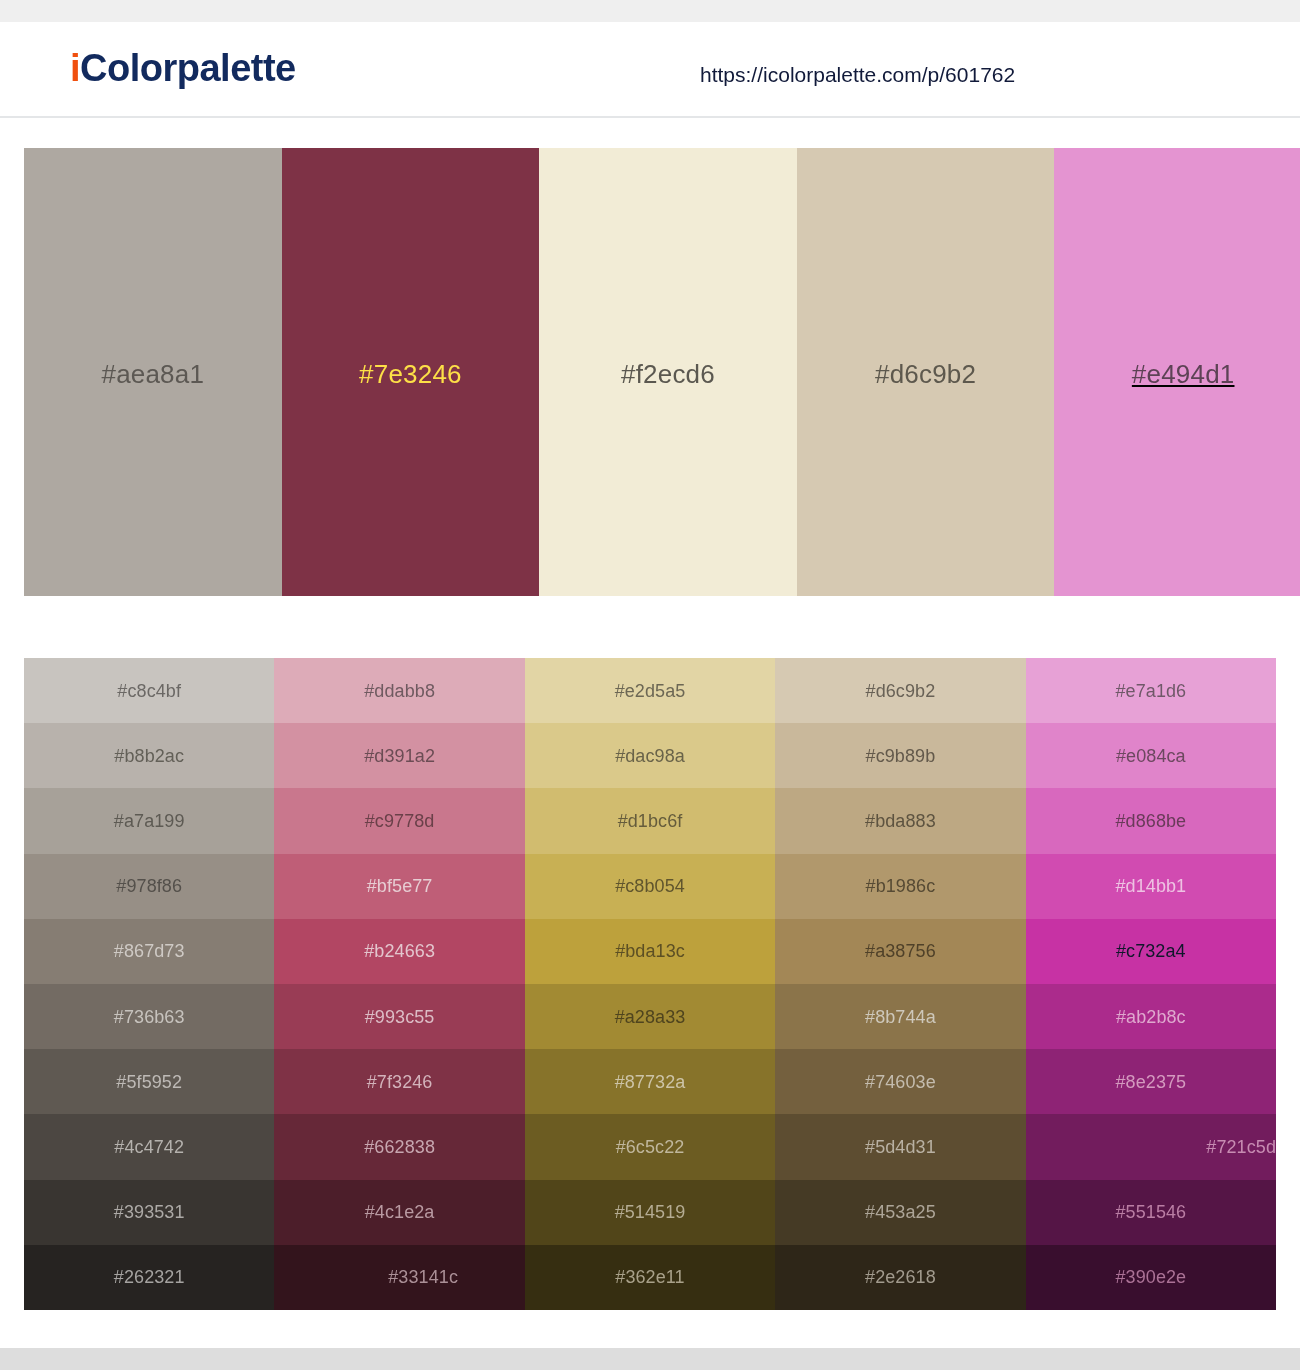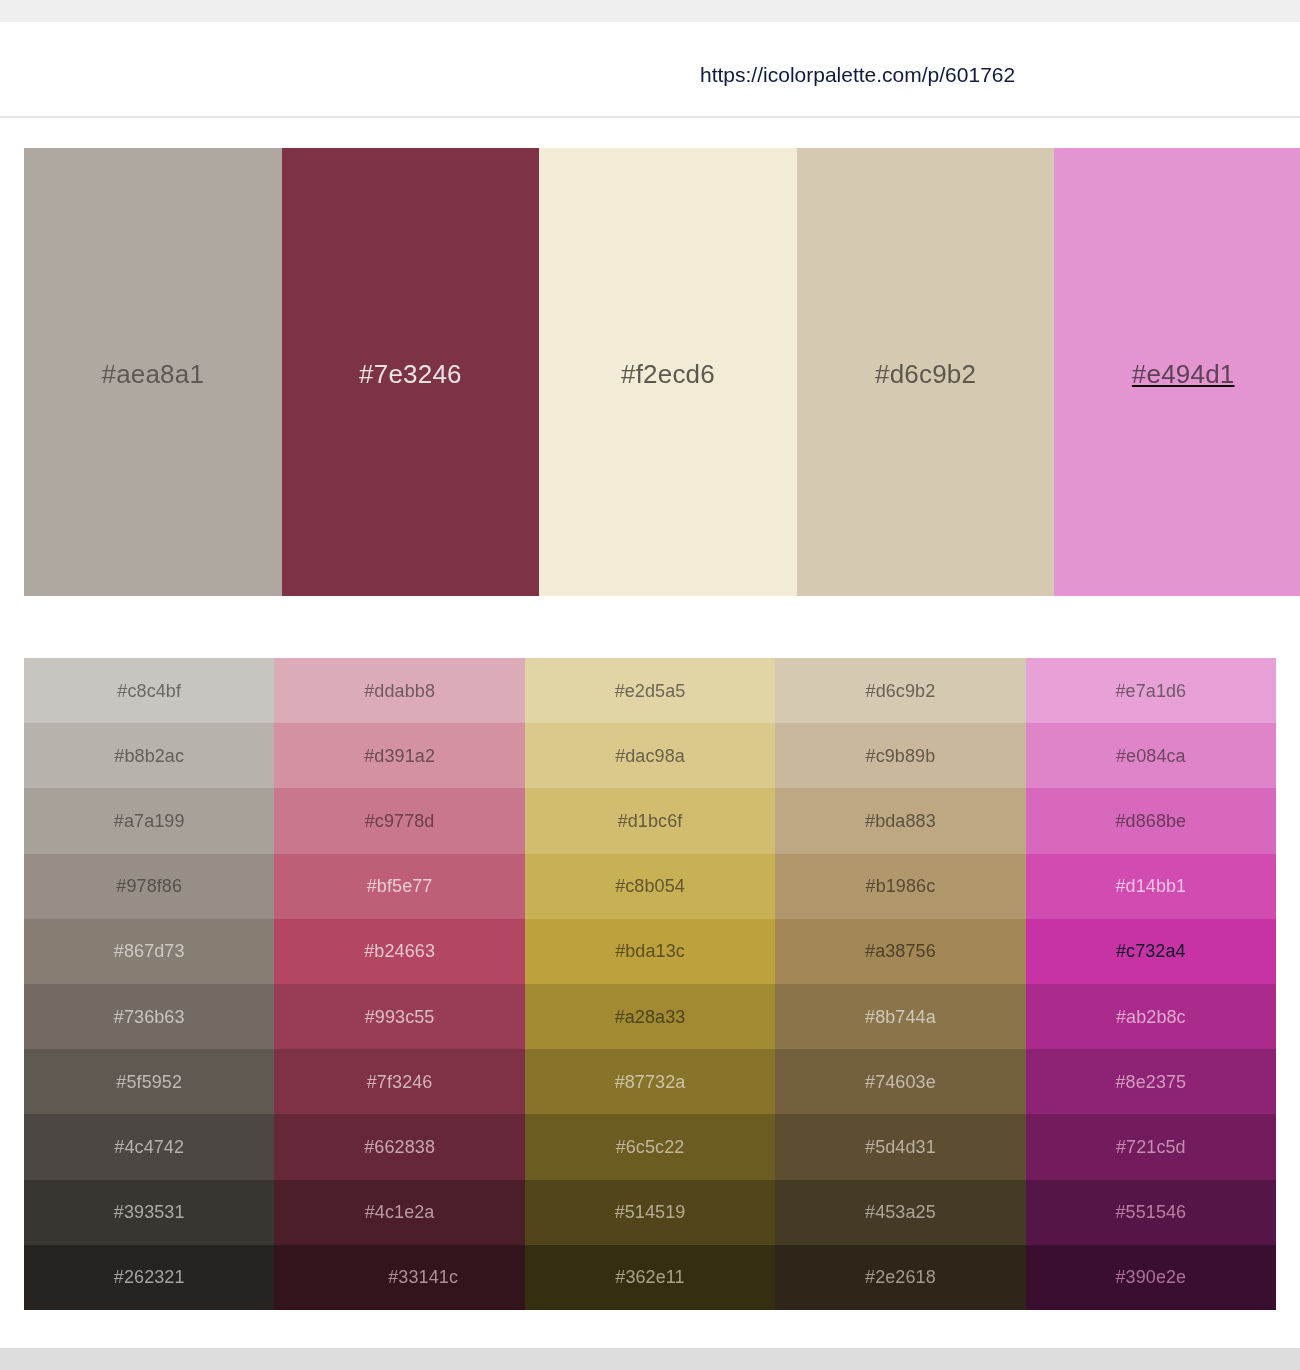--- a/index.html
+++ b/index.html
@@ -119,29 +119,32 @@
   }
 </style>
 </head>
 <body>
 
 <div class="top-strip"></div>
 
 <div class="page">
 
   <div class="header">
+    <div class="logo">
+      <span class="logo-i">i</span><span class="logo-rest">Colorpalette</span>
+    </div>
     <div class="site-url">https://icolorpalette.com/p/601762</div>
   </div>
 
   <div class="palette-strip" id="palette-strip">
       <div class="palette-swatch" style="background: rgb(174, 168, 161);">
         <span class="hexlabel" style="color: rgb(92, 88, 83);">#aea8a1</span>
       </div>
       <div class="palette-swatch" style="background: rgb(126, 50, 70);">
-        <span class="hexlabel" style="color: #e5e5e5;">#7e3246</span>
+        <span class="hexlabel" style="color: #fde047;">#7e3246</span>
       </div>
       <div class="palette-swatch" style="background: rgb(242, 236, 214);">
         <span class="hexlabel" style="color: rgb(91, 88, 80);">#f2ecd6</span>
       </div>
       <div class="palette-swatch" style="background: rgb(214, 201, 178);">
         <span class="hexlabel" style="color: rgb(93, 88, 77);">#d6c9b2</span>
       </div>
       <div class="palette-swatch" style="background: rgb(228, 148, 209); text-decoration: underline;">
         <span class="hexlabel" style="color: rgb(93, 66, 85);">#e494d1</span>
       </div>
@@ -291,21 +294,21 @@
         </div>
         <div class="shade-cell" style="background: rgb(199, 50, 164); color: #0f172a;">
           <span>#c732a4</span>
         </div>
         <div class="shade-cell" style="background: rgb(171, 43, 140); color: rgb(223, 168, 206);">
           <span>#ab2b8c</span>
         </div>
         <div class="shade-cell" style="background: rgb(142, 35, 117); color: rgb(212, 154, 191);">
           <span>#8e2375</span>
         </div>
-        <div class="shade-cell" style="background: rgb(114, 28, 93); color: rgb(199, 140, 178);">
+        <div class="shade-cell" style="background: rgb(114, 28, 93); color: rgb(199, 140, 178); justify-content: flex-end;">
           <span>#721c5d</span>
         </div>
         <div class="shade-cell" style="background: rgb(85, 21, 70); color: rgb(186, 126, 164);">
           <span>#551546</span>
         </div>
         <div class="shade-cell" style="background: rgb(57, 14, 46); color: rgb(171, 114, 150);">
           <span>#390e2e</span>
         </div>
       </div>
     </div>

